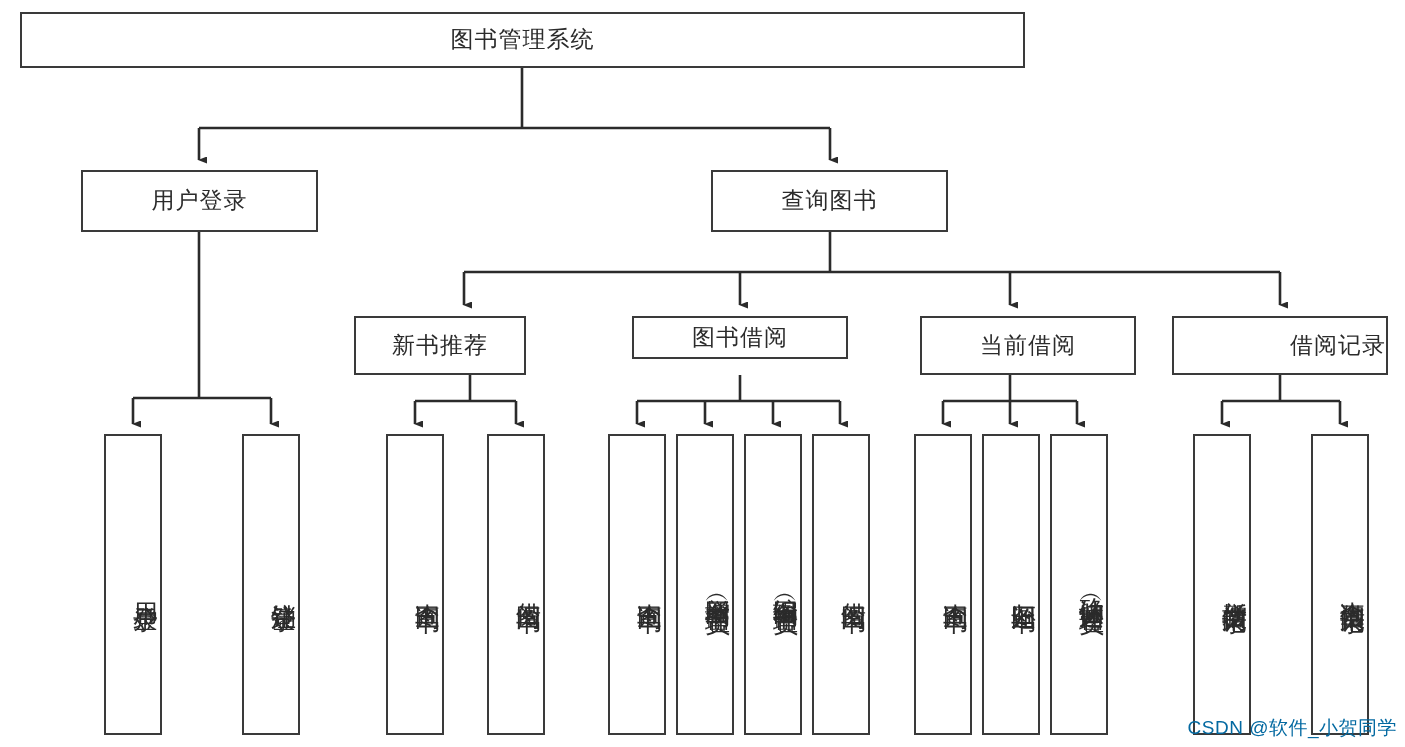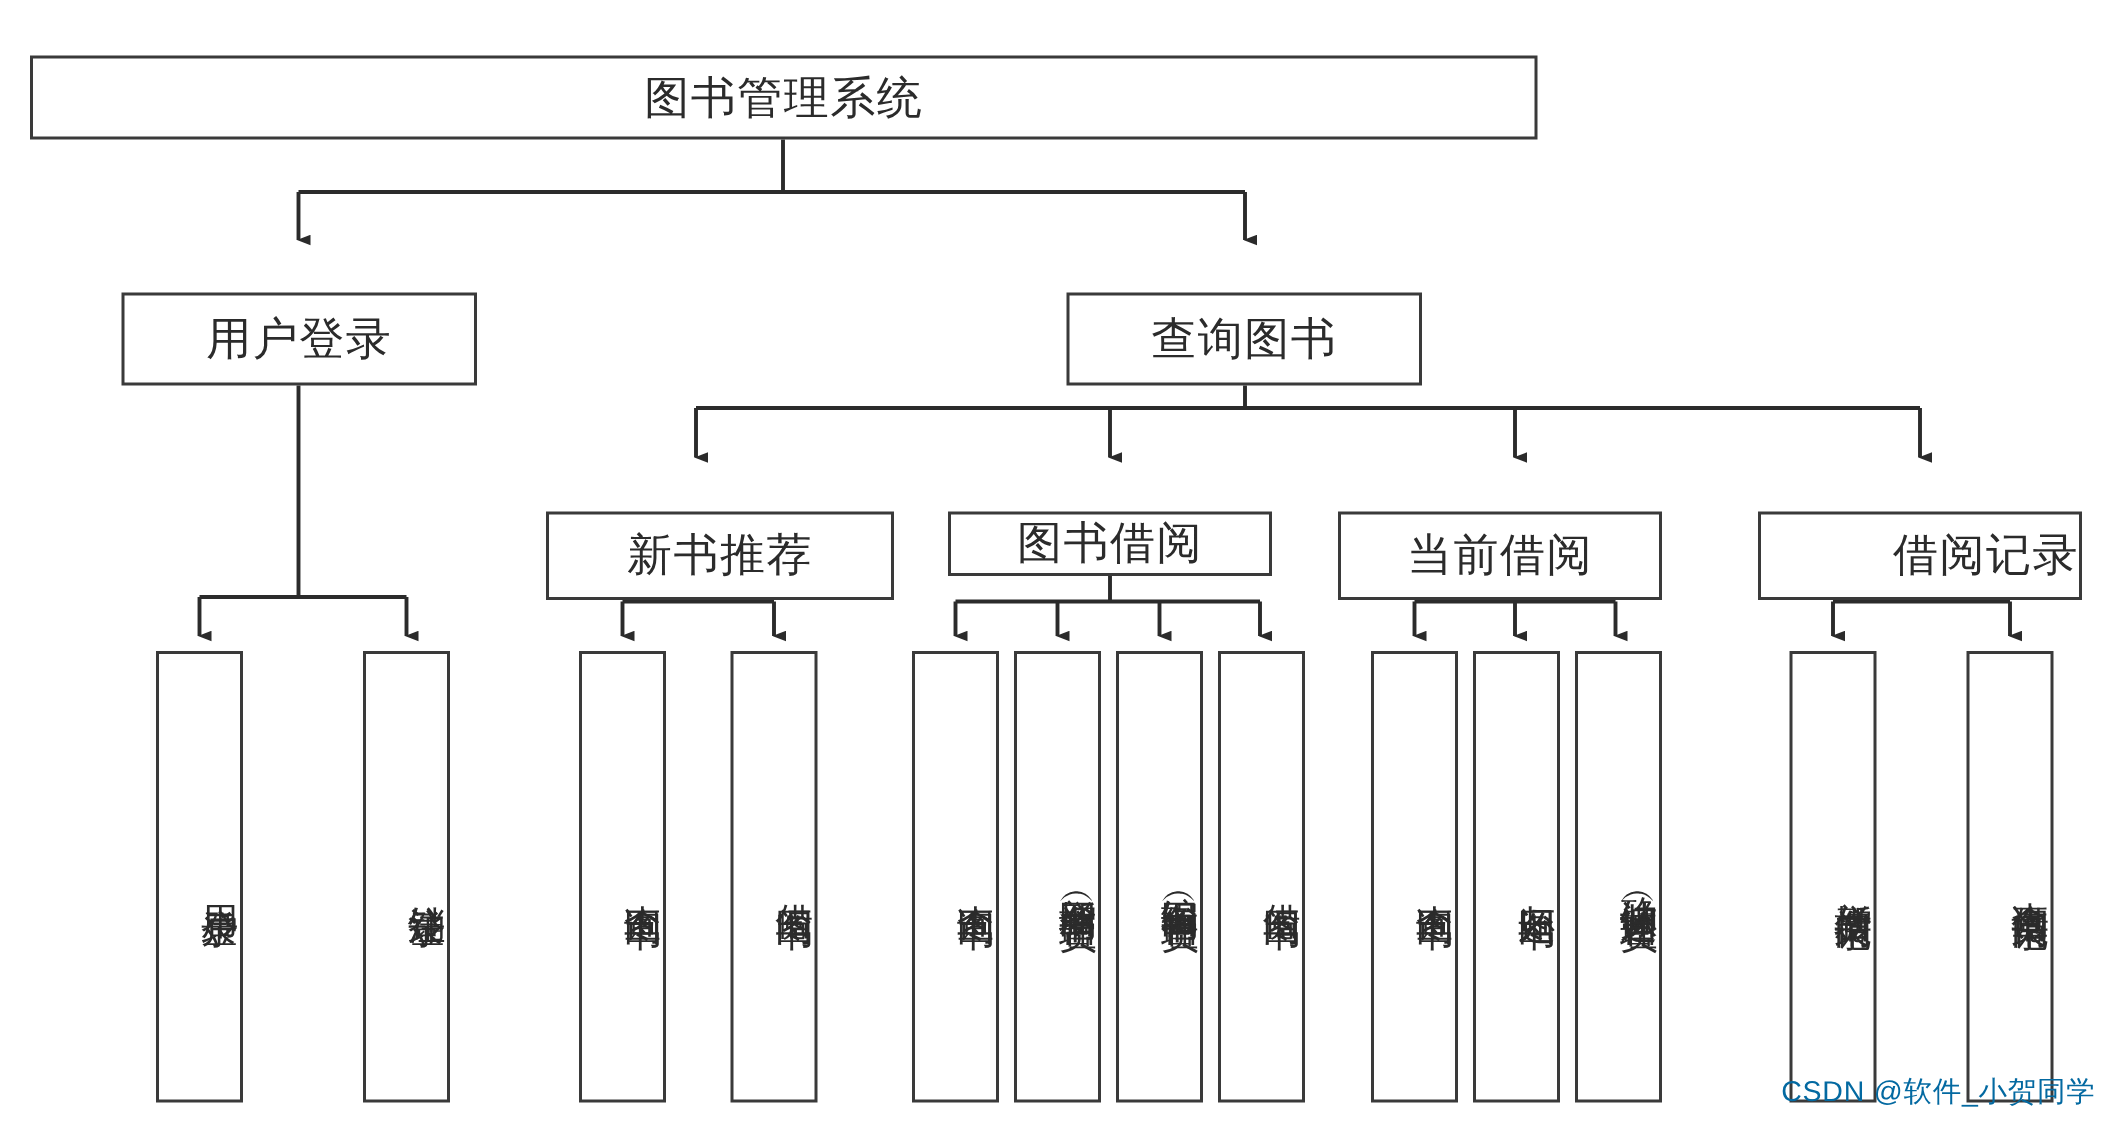--- a/index.html
+++ b/index.html
@@ -31,25 +31,24 @@
     box-sizing: border-box;
     background: #ffffff;
     border: 2px solid #3a3a3a;
     display: flex;
     align-items: center;
     justify-content: center;
     color: #2b2b2b;
     z-index: 2;
   }
   .node-h {
-    font-size: 30px;
+    font-size: 23px;
     letter-spacing: 1px;
     line-height: 1.1;
     white-space: nowrap;
-    margin-top: 25px;
   }
   .node-v {
     font-size: 25px;
     writing-mode: vertical-rl;
     text-orientation: upright;
     line-height: 1.15;
     letter-spacing: 2px;
     align-items: flex-start;
     justify-content: center;
     padding-top: 4px;
@@ -130,27 +129,27 @@
     <span>图书管理系统</span>
   </div>
 
   <div class="node node-h" style="left:81px; top:170px; width:237px; height:62px;">
     <span>用户登录</span>
   </div>
   <div class="node node-h" style="left:711px; top:170px; width:237px; height:62px;">
     <span>查询图书</span>
   </div>
 
-  <div class="node node-h" style="left:364px; top:316px; width:232px; height:59px;">
+  <div class="node node-h" style="left:354px; top:316px; width:172px; height:59px;">
     <span>新书推荐</span>
   </div>
   <div class="node node-h" style="left:632px; top:316px; width:216px; height:43px;">
     <span>图书借阅</span>
   </div>
-  <div class="node node-h" style="left:892px; top:316px; width:216px; height:59px;">
+  <div class="node node-h" style="left:920px; top:316px; width:216px; height:59px;">
     <span>当前借阅</span>
   </div>
   <div class="node node-h" style="left:1172px; top:316px; width:216px; height:59px;justify-content:flex-end;">
     <span>借阅记录</span>
   </div>
 
   <div class="node node-v" style="left:104px; top:434px; width:58px; height:301px;">
     <span class="vtext">用户登录</span>
   </div>
   <div class="node node-v" style="left:242px; top:434px; width:58px; height:301px;">

